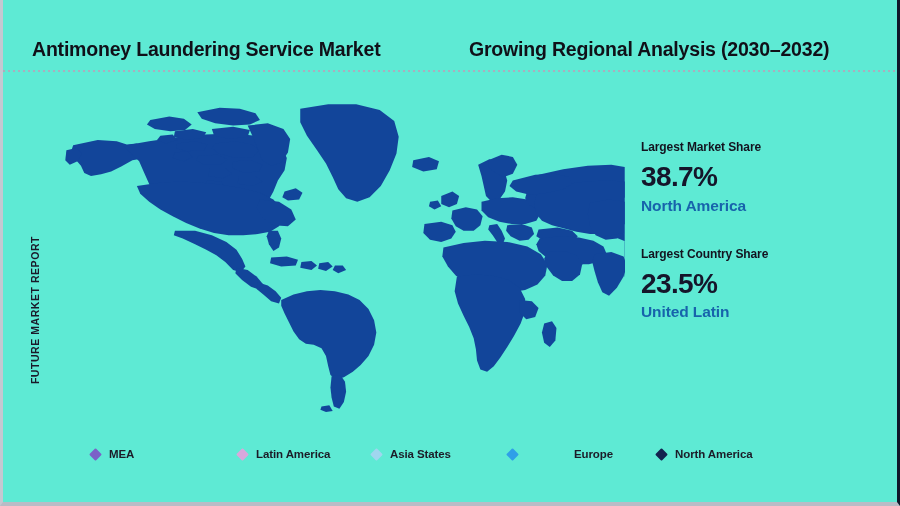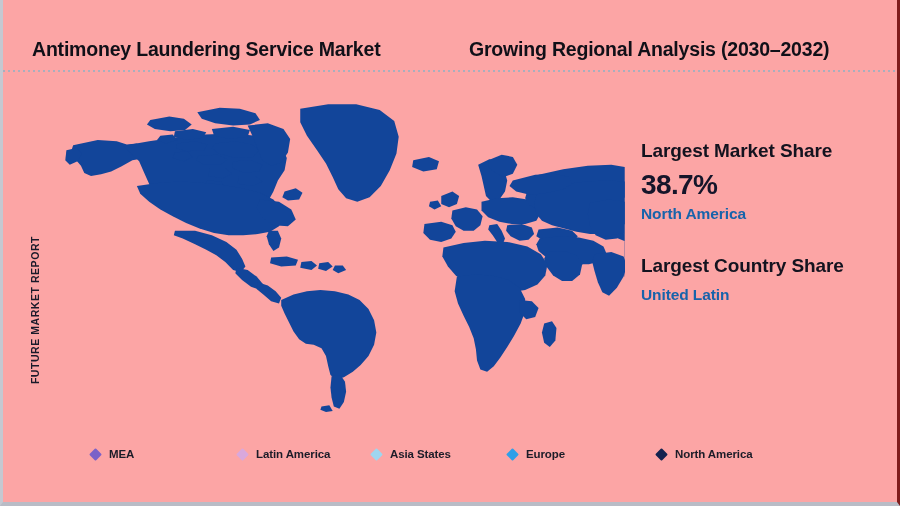--- a/index.html
+++ b/index.html
@@ -5,23 +5,23 @@
   html, body {
     margin: 0;
     padding: 0;
     background: #c9cbd2;
   }
   .infographic {
     position: relative;
     width: 900px;
     height: 506px;
     box-sizing: border-box;
-    background: #fca5a5;
+    background: #5eead4;
     border-left: 3px solid #c5c8d1;
-    border-right: 3px solid #7f1d1d;
+    border-right: 3px solid #0f172a;
     border-bottom: 4px solid #b9bcc6;
     overflow: hidden;
     font-family: "Liberation Sans", sans-serif;
   }
 
   
   .header {
     position: absolute;
     left: 0;
     top: 0;
@@ -95,21 +95,21 @@
   
   .stats {
     position: absolute;
     left: 638px;
     top: 140px;
     width: 250px;
   }
   .stat-block { margin-bottom: 32px; }
   .stat-block:last-child { margin-bottom: 4px; }
   .stat-label {
-    font-size: 19px;
+    font-size: 12px;
     font-weight: bold;
     color: #13131f;
     letter-spacing: -0.1px;
     margin-bottom: 9px;
   }
   .stat-value {
     font-size: 28px;
     font-weight: bold;
     color: #15152a;
     letter-spacing: -0.6px;
@@ -277,38 +277,39 @@
   </div>
 
   <div class="stats">
     <div class="stat-block">
       <div class="stat-label">Largest Market Share</div>
       <div class="stat-value">38.7%</div>
       <div class="stat-region">North America</div>
     </div>
     <div class="stat-block">
       <div class="stat-label">Largest Country Share</div>
+      <div class="stat-value">23.5%</div>
       <div class="stat-region">United Latin</div>
     </div>
   </div>
 
   <div class="legend">
     <div class="legend-item" style="left: 0px; justify-content: space-between;">
       <span class="legend-dot" style="background: rgb(123, 98, 200);"></span>
       <span class="legend-text">MEA</span>
     </div>
     <div class="legend-item" style="left: 147px;">
       <span class="legend-dot" style="background: rgb(217, 168, 220);"></span>
       <span class="legend-text">Latin America</span>
     </div>
     <div class="legend-item" style="left: 281px;">
       <span class="legend-dot" style="background: rgb(159, 214, 239);"></span>
       <span class="legend-text">Asia States</span>
     </div>
-    <div class="legend-item" style="left: 417px;">
+    <div class="legend-item" style="left: 417px; gap: 48px;">
       <span class="legend-dot" style="background: rgb(47, 159, 232);"></span>
       <span class="legend-text">Europe</span>
     </div>
     <div class="legend-item" style="left: 566px;">
       <span class="legend-dot" style="background: rgb(19, 34, 79);"></span>
       <span class="legend-text">North America</span>
     </div>
   </div>
 
 </div>

